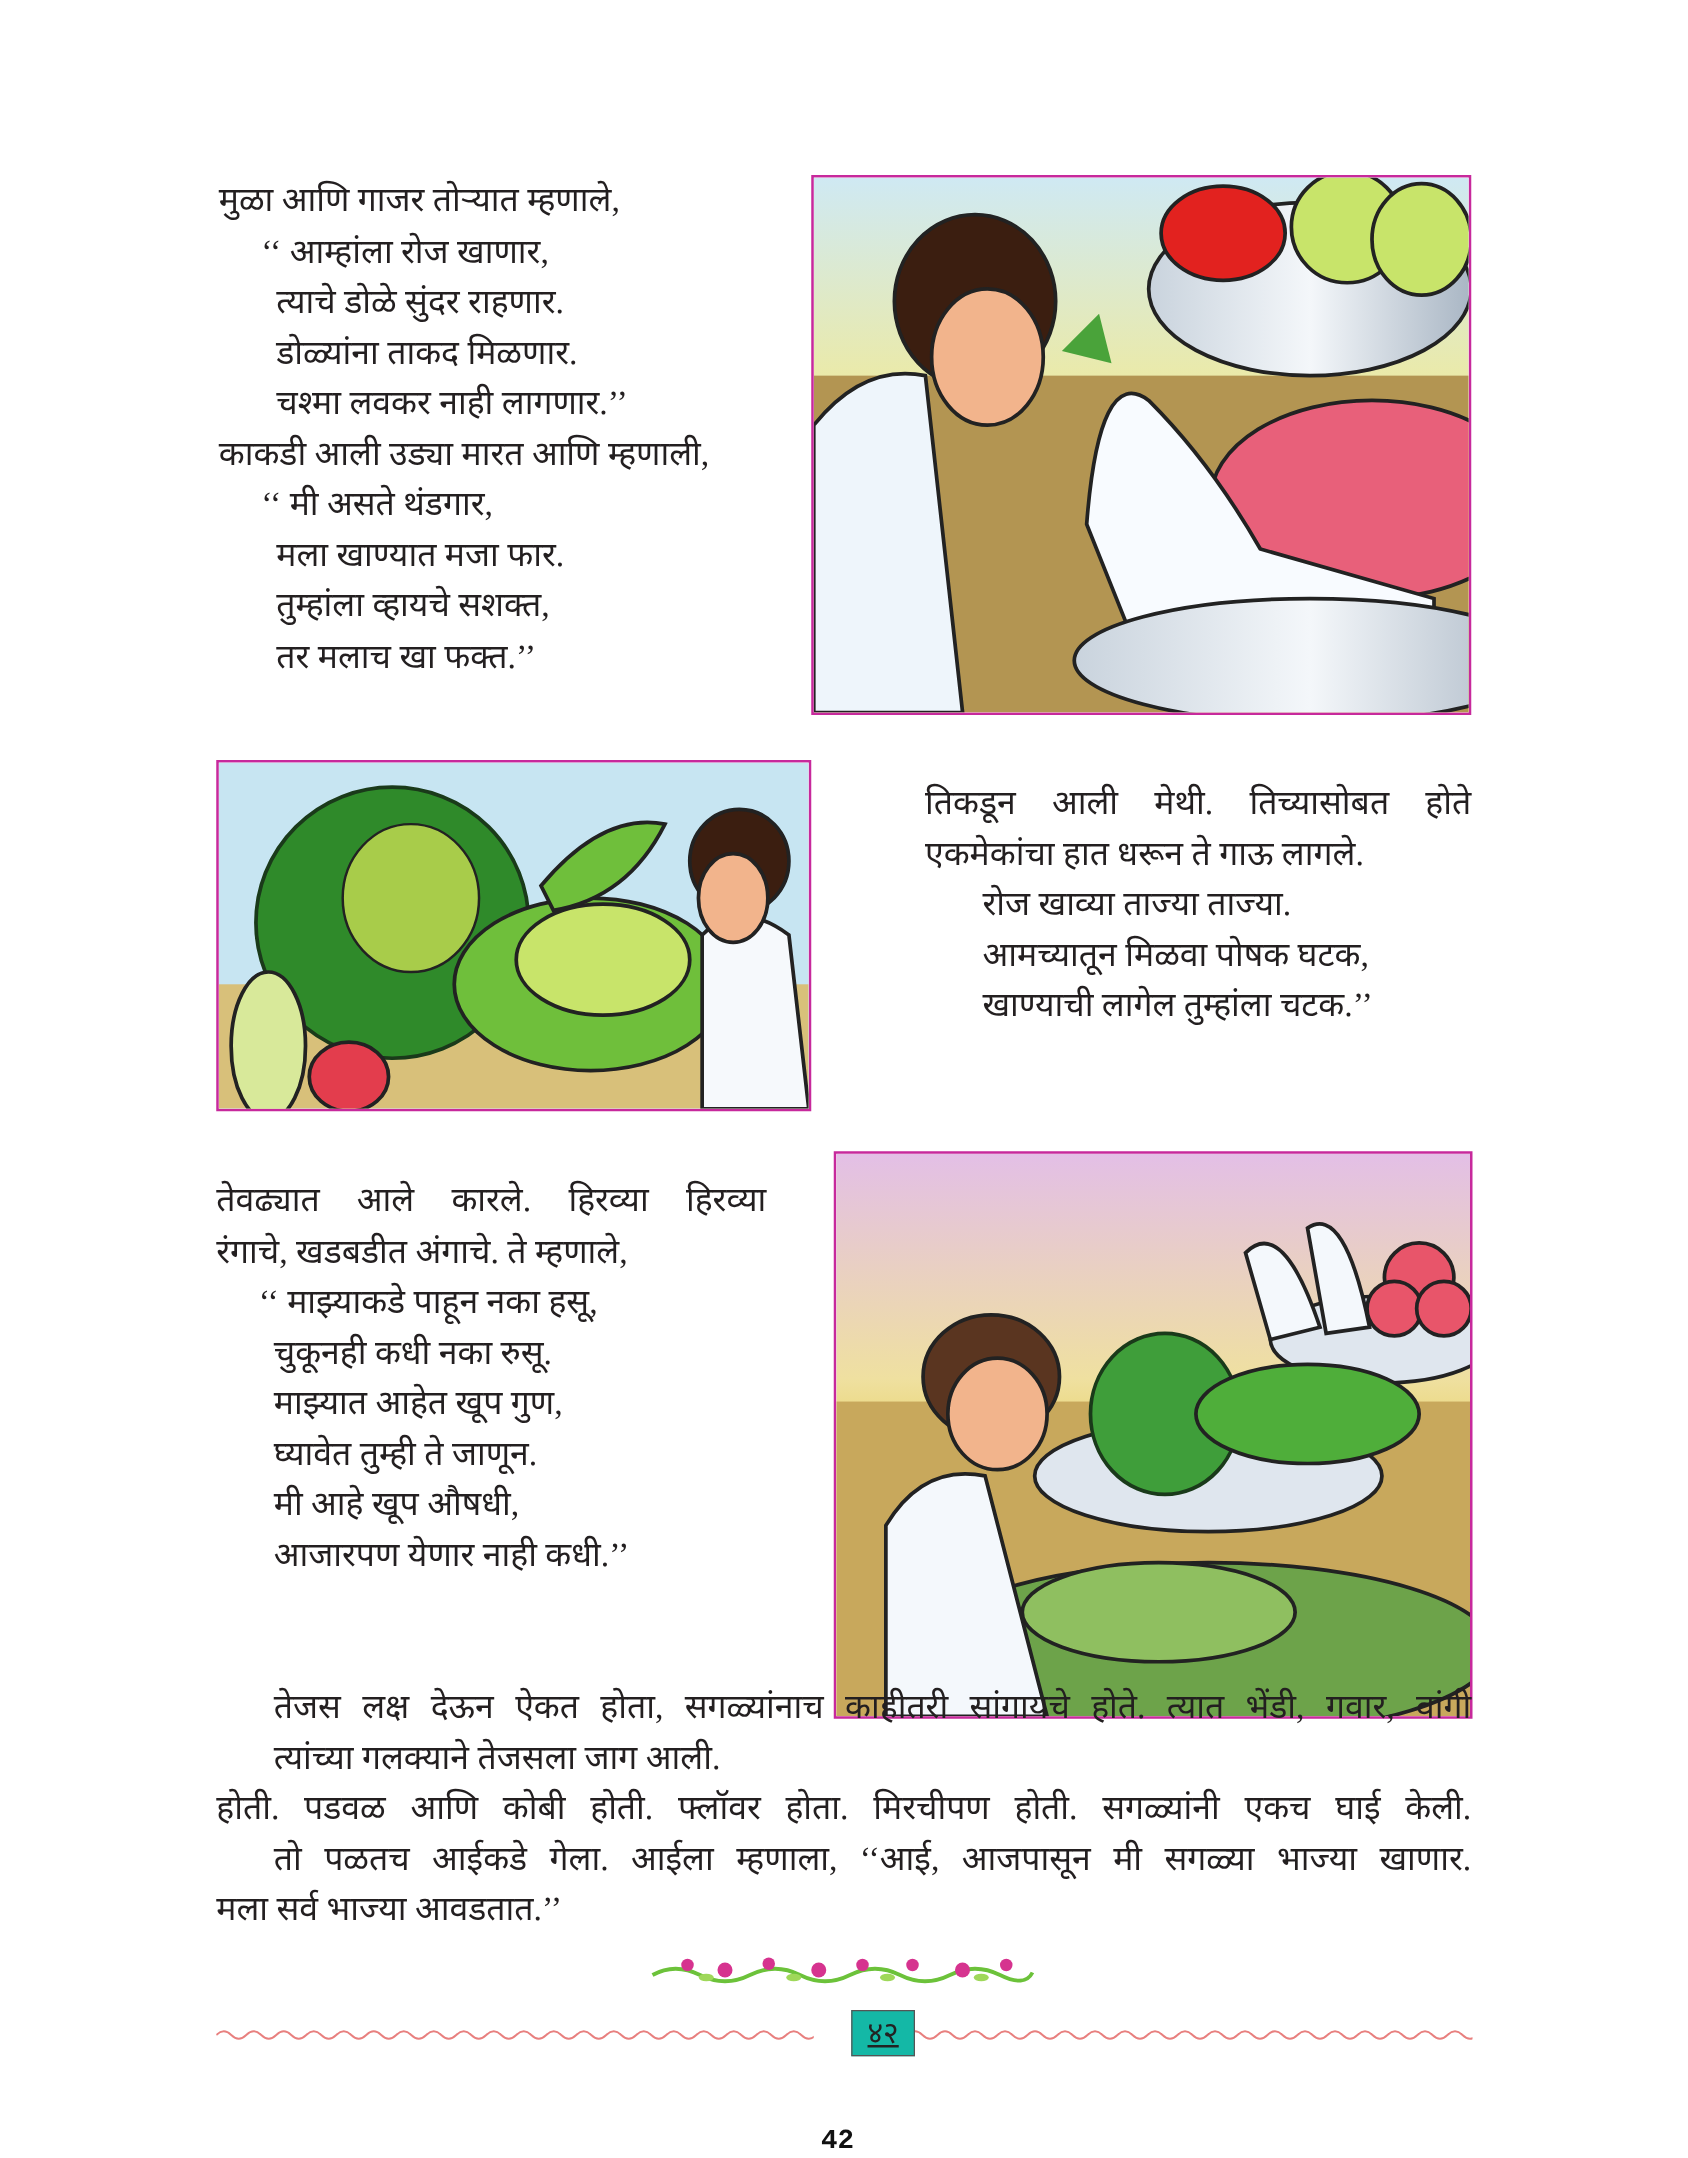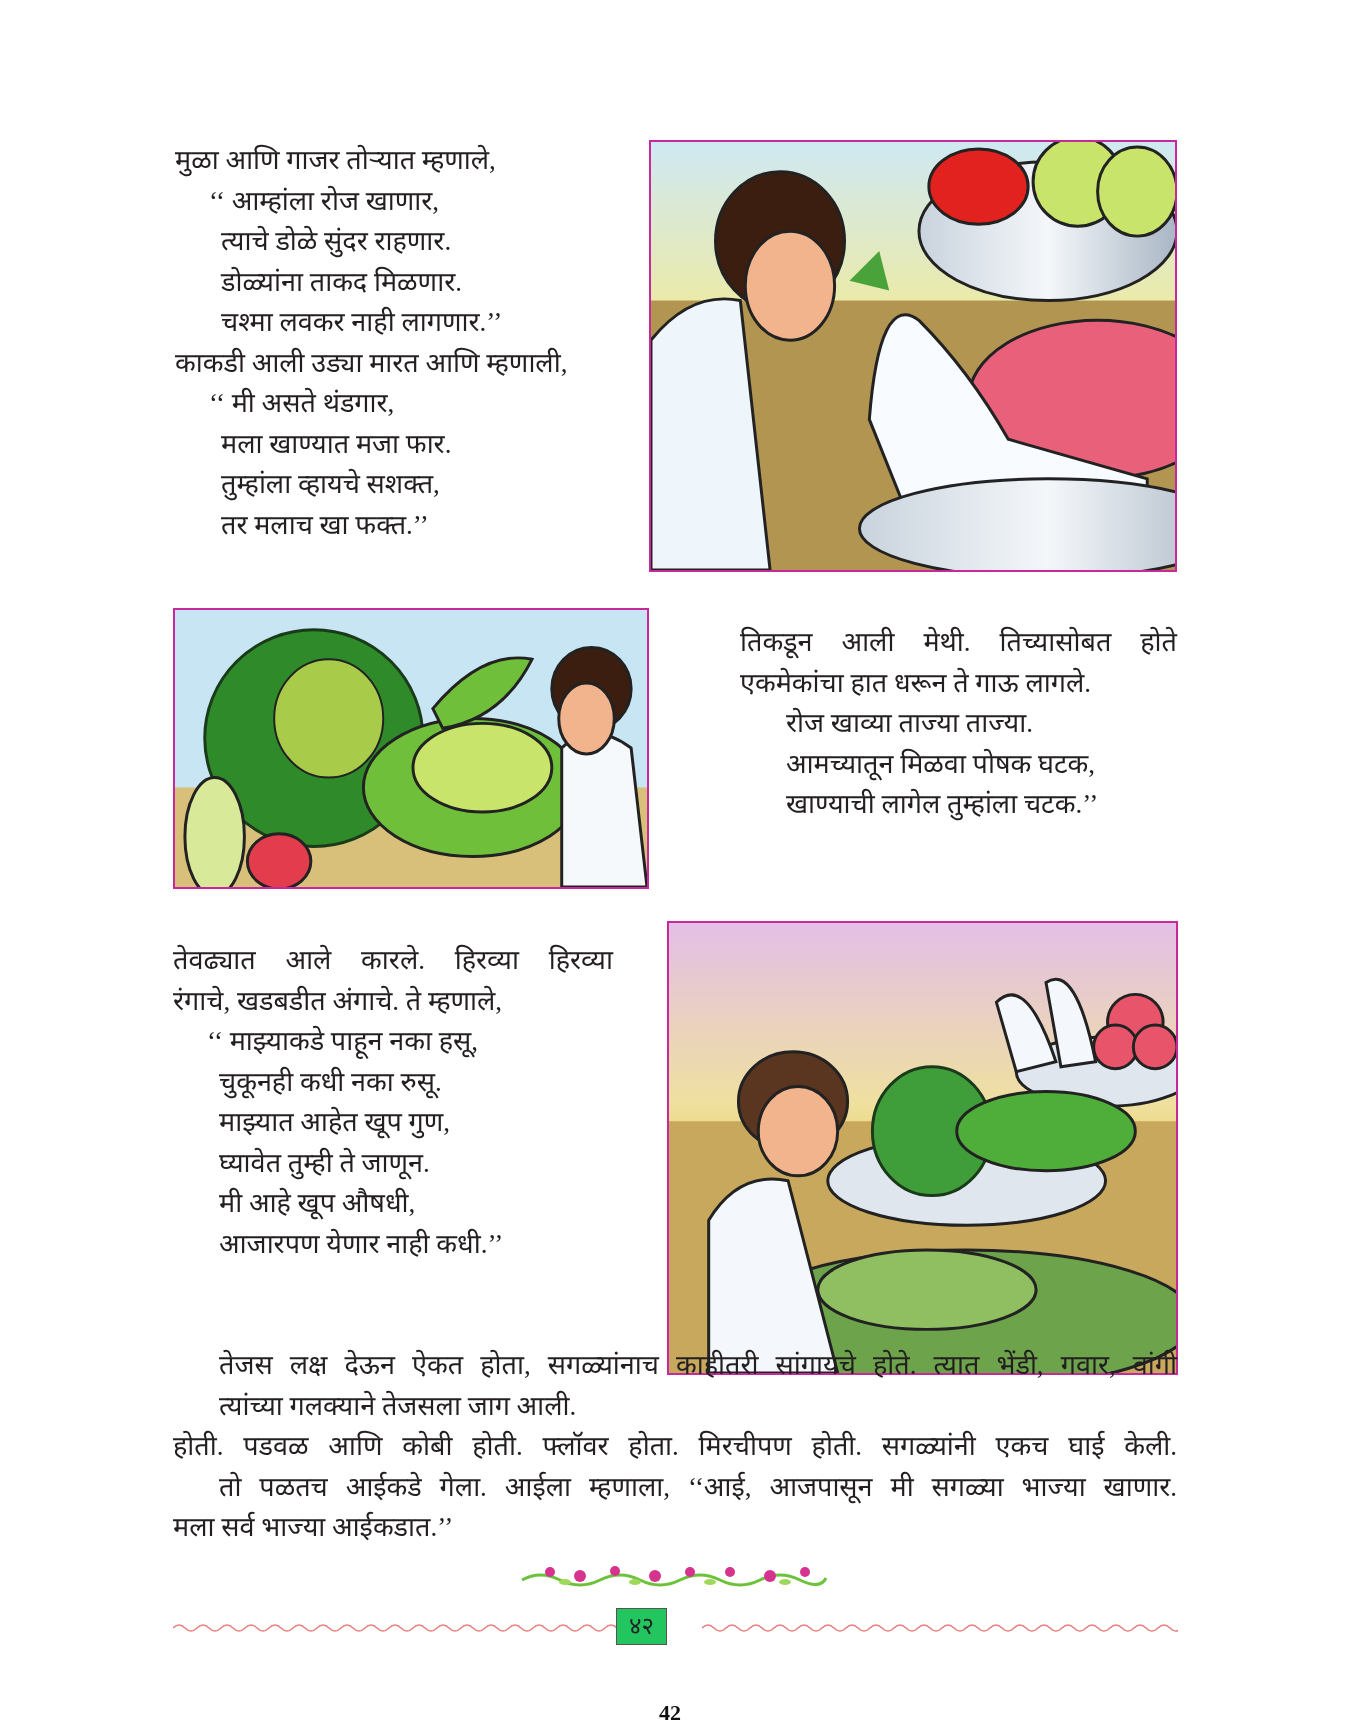--- a/index.html
+++ b/index.html
@@ -7,24 +7,24 @@
          font-family:"DejaVu Sans", sans-serif; color:#231f20; }
   .block { position:absolute; font-size:27px; line-height:40.5px;font-family:Liberation Serif, serif; }
   .block .line { white-space:nowrap; }
   .indent1 { padding-left:34px; }
   .indent2 { padding-left:46px; }
   .justify { text-align:justify; text-align-last:justify; }
   .frame { position:absolute; border:2.5px solid #c7299c; box-sizing:border-box; overflow:hidden; }
   .frame svg { width:100%; height:100%; display:block; }
   .ornament { position:absolute; left:520px; top:1562px; width:308px; height:26px; }
   .wave { position:absolute; top:1618px; height:20px; }
-  .pagebox { position:absolute; left:616px; top:1608px; width:51px; height:37px; background:#22c55e;
-             border:1.5px solid #555; box-sizing:border-box; text-align:center; font-size:24px; line-height:34px; color:#222; }
+  .pagebox { position:absolute; left:681px; top:1608px; width:51px; height:37px; background:#14b8a6;
+             border:1.5px solid #555; box-sizing:border-box; text-align:center; font-size:24px; line-height:34px; color:#222;text-decoration:underline; }
   .footer-num { position:absolute; left:640px; top:1700px; width:60px; text-align:center;
-                font-family:Liberation Serif, serif; font-weight:bold; font-size:22px; color:#111; }
+                font-family:Liberation Mono, monospace; font-weight:bold; font-size:22px; color:#111; }
 </style>
 </head>
 <body>
 
 <div class="block" style="left:175px; top:140px; width:460px;">
   <div class="line">मुळा आणि गाजर तोऱ्यात म्हणाले,</div>
   <div class="line indent1">‘‘ आम्हांला रोज खाणार,</div>
   <div class="line indent2">त्याचे डोळे सुंदर राहणार.</div>
   <div class="line indent2">डोळ्यांना ताकद मिळणार.</div>
   <div class="line indent2">चश्मा लवकर नाही लागणार.’’</div>
@@ -127,21 +127,21 @@
     <ellipse cx="125" cy="180" rx="55" ry="50" fill="#5a3520" stroke="#222" stroke-width="3"></ellipse>
     <ellipse cx="130" cy="210" rx="40" ry="45" fill="#f2b48c" stroke="#222" stroke-width="3"></ellipse>
   </svg>
 </div>
 
 <div class="block" style="left:173px; top:1345px; width:1004px;">
   <div class="line justify indent2">तेजस लक्ष देऊन ऐकत होता, सगळ्यांनाच काहीतरी सांगायचे होते. त्यात भेंडी, गवार, वांगी</div>
   <div class="line indent2">त्यांच्या गलक्याने तेजसला जाग आली.</div>
   <div class="line justify">होती. पडवळ आणि कोबी होती. फ्लॉवर होता. मिरचीपण होती. सगळ्यांनी एकच घाई केली.</div>
   <div class="line justify indent2">तो पळतच आईकडे गेला. आईला म्हणाला, ‘‘आई, आजपासून मी सगळ्या भाज्या खाणार.</div>
-  <div class="line">मला सर्व भाज्या आईकडात.’’</div>
+  <div class="line">मला सर्व भाज्या आवडतात.’’</div>
 </div>
 
 <svg class="ornament" viewBox="0 0 308 26">
   <path d="M2 18 Q20 8 40 18 T80 18 T120 18 T160 18 T200 18 T240 18 T280 18 T306 16" fill="none" stroke="#6cc23a" stroke-width="3"></path>
   <g fill="#d6338f">
     <circle cx="30" cy="10" r="5"></circle>
       <circle cx="60" cy="14" r="6"></circle>
       <circle cx="95" cy="9" r="5"></circle>
     <circle cx="135" cy="14" r="6"></circle>
       <circle cx="170" cy="10" r="5"></circle>

